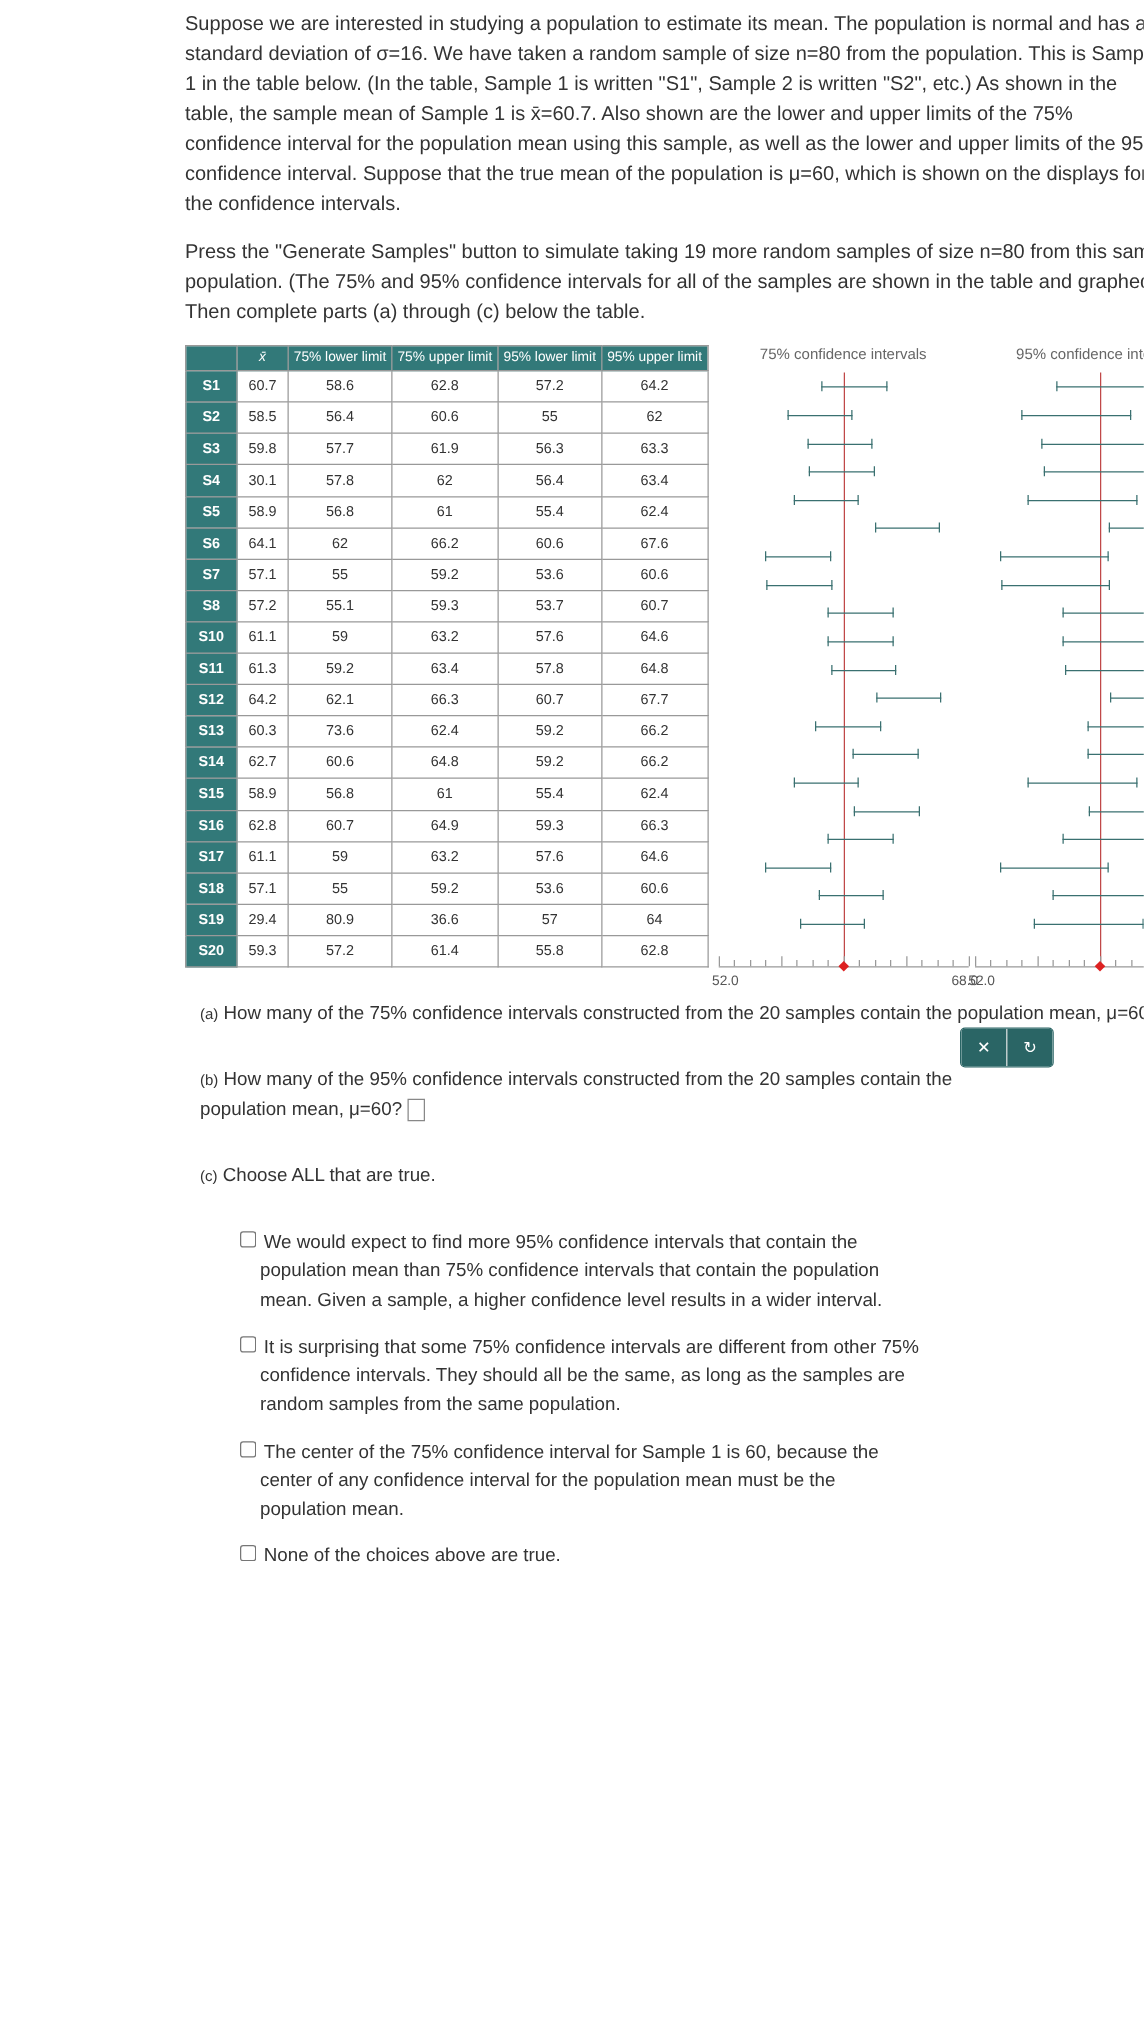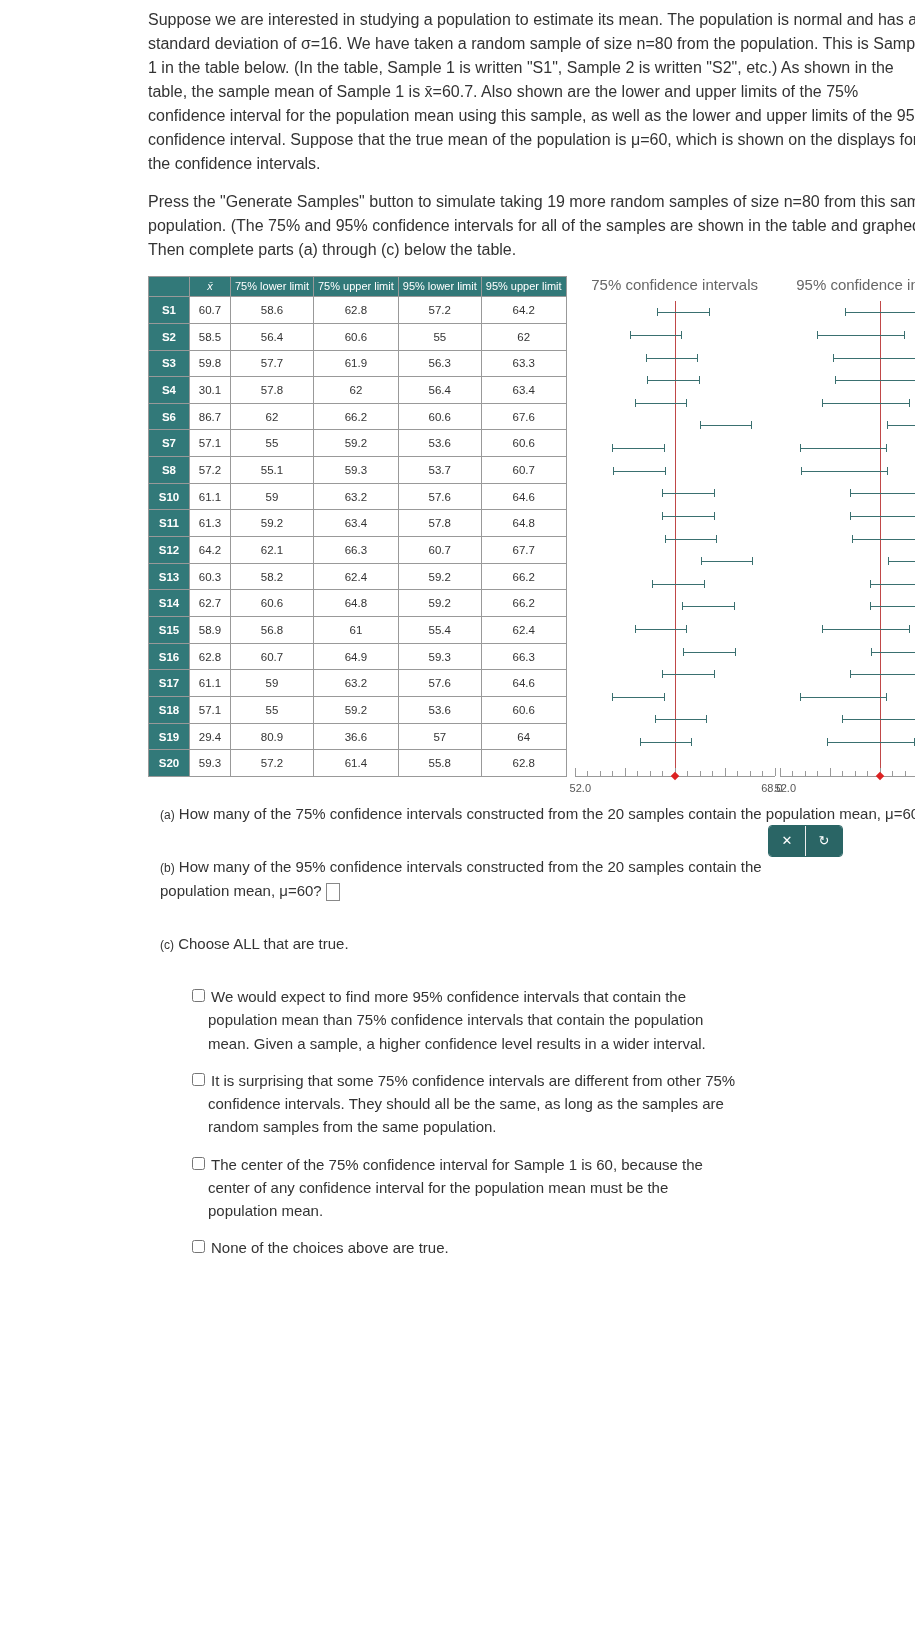--- a/index.html
+++ b/index.html
@@ -6,21 +6,21 @@
 .wrap{width:845px;margin:0;padding:8px 0 0 148px;position:relative}
 .intro{font-size:16px;line-height:1.5;color:#333;margin-bottom:14px;padding-right:60px}
 .instr{font-size:16px;line-height:1.5;color:#333;margin-bottom:14px;padding-right:60px}
 .content-area{display:flex;gap:8px;margin-bottom:25px}
 table.data{border-collapse:collapse;font-size:11.5px}
 table.data th,table.data td{border:1px solid #999;padding:3px 4px;text-align:center;min-width:32px}
 table.data th{background:#327979;color:#fff;font-weight:normal;font-size:11px;line-height:1.2}
 table.data td:first-child{background:#327979;color:#fff;font-weight:bold}
 .charts{display:flex;gap:5px}
 .chart-col{position:relative}
-.chart-title{text-align:center;font-size:15px;color:#666;margin-bottom:8px}
+.chart-title{text-align:center;font-size:12px;color:#666;margin-bottom:8px}
 .chart-body{position:relative;width:200px;height:475px;border-bottom:1px solid #999}
 .axis-label{position:absolute;bottom:-18px;font-size:11px;color:#555}
 .axis-l{left:-5px}.axis-r{right:-8px}
 .truemean{position:absolute;top:0;bottom:0;width:1px;background:#c04848}
 .hbar{position:absolute;height:1px;background:#3a7070}
 .hbar::before,.hbar::after{content:"";position:absolute;width:1px;height:8px;background:#3a7070;top:-4px}
 .hbar::before{left:0}.hbar::after{right:0}
 .red-diamond{position:absolute;width:6px;height:6px;background:#d22;transform:rotate(45deg);bottom:-3px}
 .tick{position:absolute;width:1px;height:5px;background:#999;bottom:0}
 .questions{padding-left:12px;margin-top:10px}
@@ -80,22 +80,30 @@
           </tr>
           <tr>
             <td>S4</td>
             <td>30.1</td>
             <td>57.8</td>
             <td>62</td>
             <td>56.4</td>
             <td>63.4</td>
           </tr>
           <tr>
+            <td>S5</td>
+            <td>58.9</td>
+            <td>56.8</td>
+            <td>61</td>
+            <td>55.4</td>
+            <td>62.4</td>
+          </tr>
+          <tr>
             <td>S6</td>
-            <td>86.7</td>
+            <td>64.1</td>
             <td>62</td>
             <td>66.2</td>
             <td>60.6</td>
             <td>67.6</td>
           </tr>
           <tr>
             <td>S7</td>
             <td>57.1</td>
             <td>55</td>
             <td>59.2</td>
@@ -130,21 +138,21 @@
             <td>S12</td>
             <td>64.2</td>
             <td>62.1</td>
             <td>66.3</td>
             <td>60.7</td>
             <td>67.7</td>
           </tr>
           <tr>
             <td>S13</td>
             <td>60.3</td>
-            <td>58.2</td>
+            <td>73.6</td>
             <td>62.4</td>
             <td>59.2</td>
             <td>66.2</td>
           </tr>
           <tr>
             <td>S14</td>
             <td>62.7</td>
             <td>60.6</td>
             <td>64.8</td>
             <td>59.2</td>

